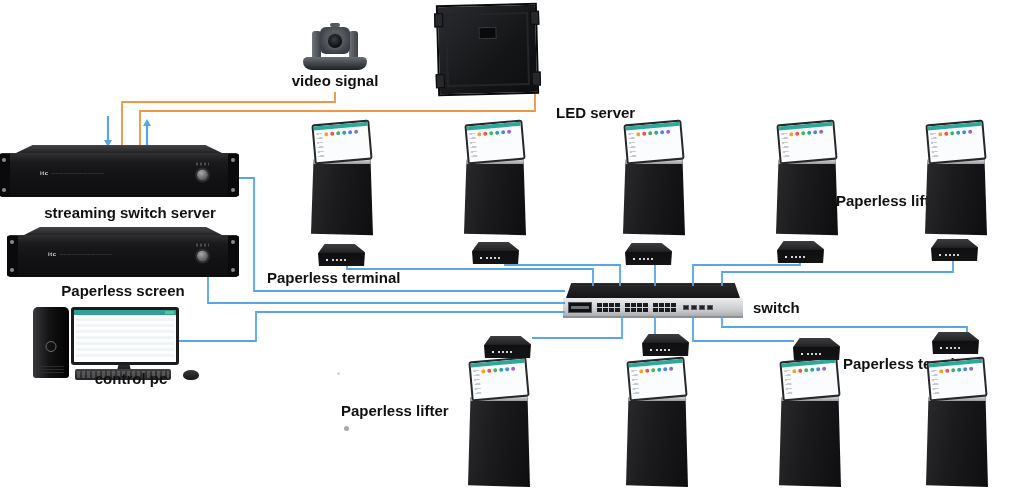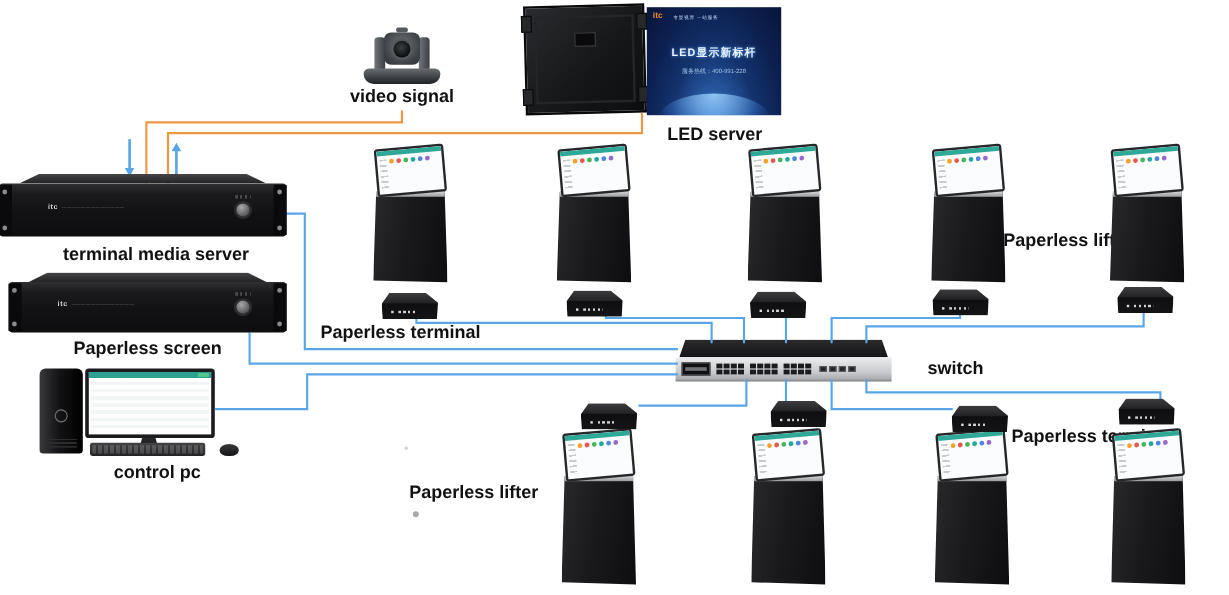--- a/index.html
+++ b/index.html
@@ -165,36 +165,29 @@
     <div class="cam-base"></div>
   </div>
   <div class="lbl center" style="left:285px;top:72px;width:100px;">video signal</div>
 
   <div class="led-back">
     <span class="tab" style="left:-4px;top:6px"></span>
     <span class="tab" style="left:-4px;bottom:6px"></span>
     <span class="tab" style="right:-4px;top:6px"></span>
     <span class="tab" style="right:-4px;bottom:6px"></span>
   </div>
-  <div class="led-front">
-    <span class="lg">itc</span>
-    <span class="tg">专显视界 一站服务</span>
-    <div class="hd">LED显示新标杆</div>
-    <div class="hl">服务热线：400-991-228</div>
-    <div class="arc"></div>
-  </div>
   <div class="lbl" style="left:556px;top:104px;">LED server</div>
 
   <div class="rack" style="left:0;top:153px;width:238px;height:44px;">
     <div class="ear l"></div>
     <div class="ear r"></div>
     <div class="brand">itc</div>
     <div class="knob"></div>
   </div>
-  <div class="lbl center" style="left:25px;top:204px;width:210px;">terminal media server</div>
+  <div class="lbl center" style="left:25px;top:204px;width:210px;">streaming switch server</div>
 
   <div class="rack" style="left:8px;top:235px;width:230px;height:42px;">
     <div class="ear l"></div>
     <div class="ear r"></div>
     <div class="brand">itc</div>
     <div class="knob"></div>
   </div>
   <div class="lbl center" style="left:8px;top:282px;width:230px;">Paperless screen</div>
 
   <div class="tower"></div>
@@ -202,21 +195,21 @@
     <div class="mscreen">
       <div class="mbar"></div>
       <div class="mbtn"></div>
       <div class="rows"></div>
     </div>
   </div>
   <div class="mstand"></div>
   <div class="mbase"></div>
   <div class="keyboard"></div>
   <div class="mouse"></div>
-  <div class="lbl center" style="left:71px;top:385px;width:120px;">control pc</div>
+  <div class="lbl center" style="left:71px;top:370px;width:120px;">control pc</div>
 
   <div class="switch-top"></div>
   <div class="switch-front" id="switch-front">
     <div class="sw-label"></div>
   <div class="port-group">
         <span class="port"></span>
         <span class="port"></span>
         <span class="port"></span>
         <span class="port"></span>
         <span class="port"></span>
@@ -244,21 +237,21 @@
         <span class="port"></span>
         <span class="port"></span>
       </div>
       <div class="uplinks">
         <span class="up"></span>
         <span class="up"></span>
         <span class="up"></span>
         <span class="up"></span>
       </div>
     </div>
-  <div class="lbl" style="left:773px;top:299px;">switch</div>
+  <div class="lbl" style="left:753px;top:299px;">switch</div>
 
   <div class="lbl" style="left:267px;top:269px;">Paperless terminal</div>
   <div class="lbl" style="left:836px;top:192px;">Paperless lifter</div>
   <div class="lbl" style="left:341px;top:402px;">Paperless lifter</div>
   <div class="lbl" style="left:843px;top:355px;">Paperless terminal</div>
 
   <div class="speck" style="left:344px;top:426px;width:5px;height:5px;"></div>
   <div class="speck" style="left:337px;top:372px;width:3px;height:3px;opacity:.5;"></div>
 
   <div id="lifters">

